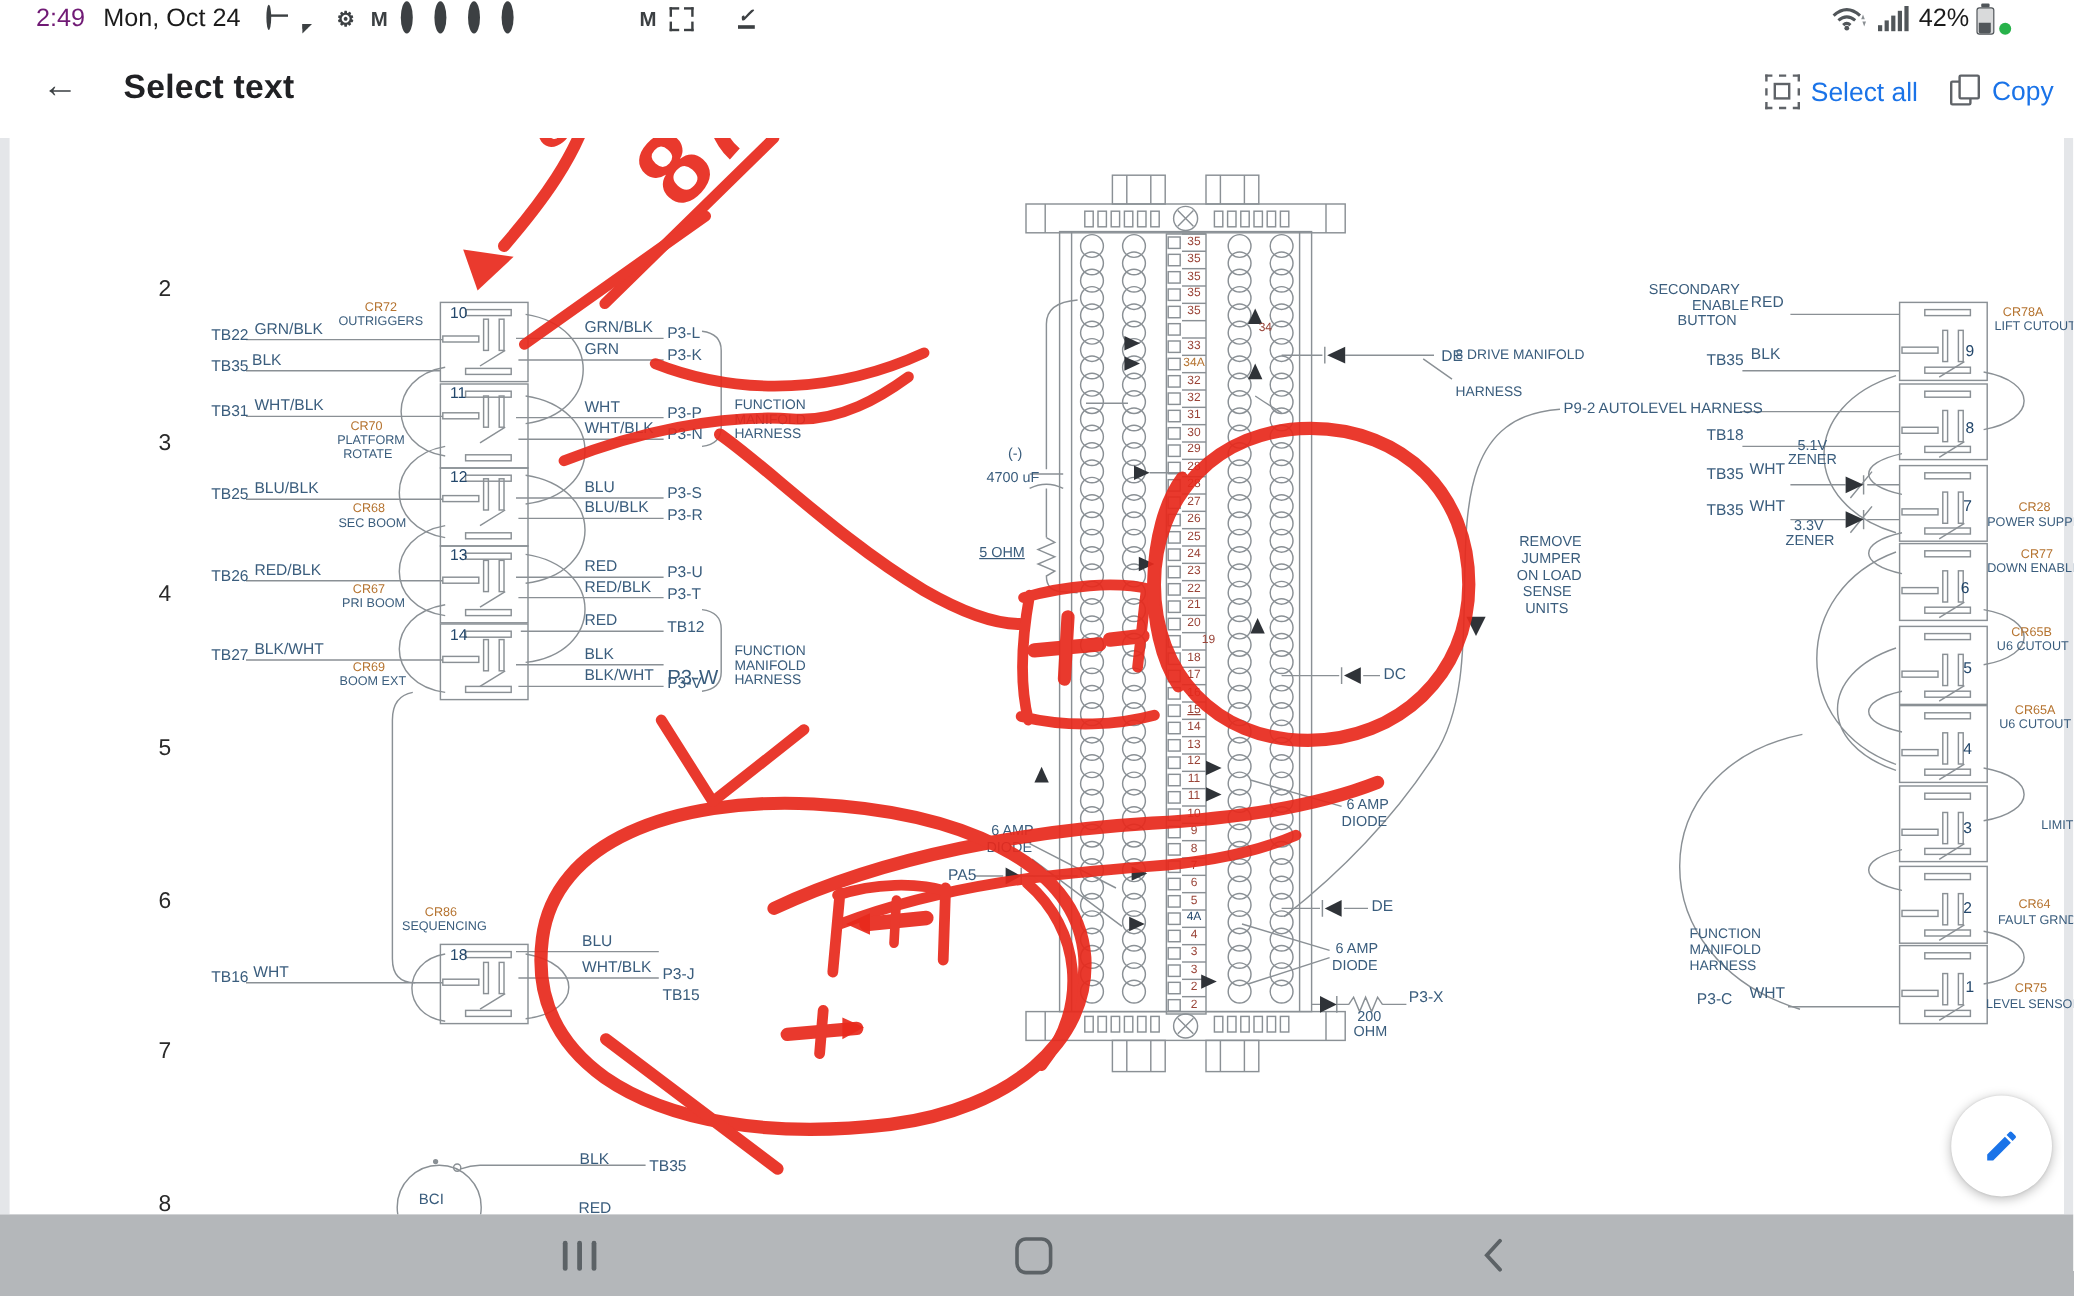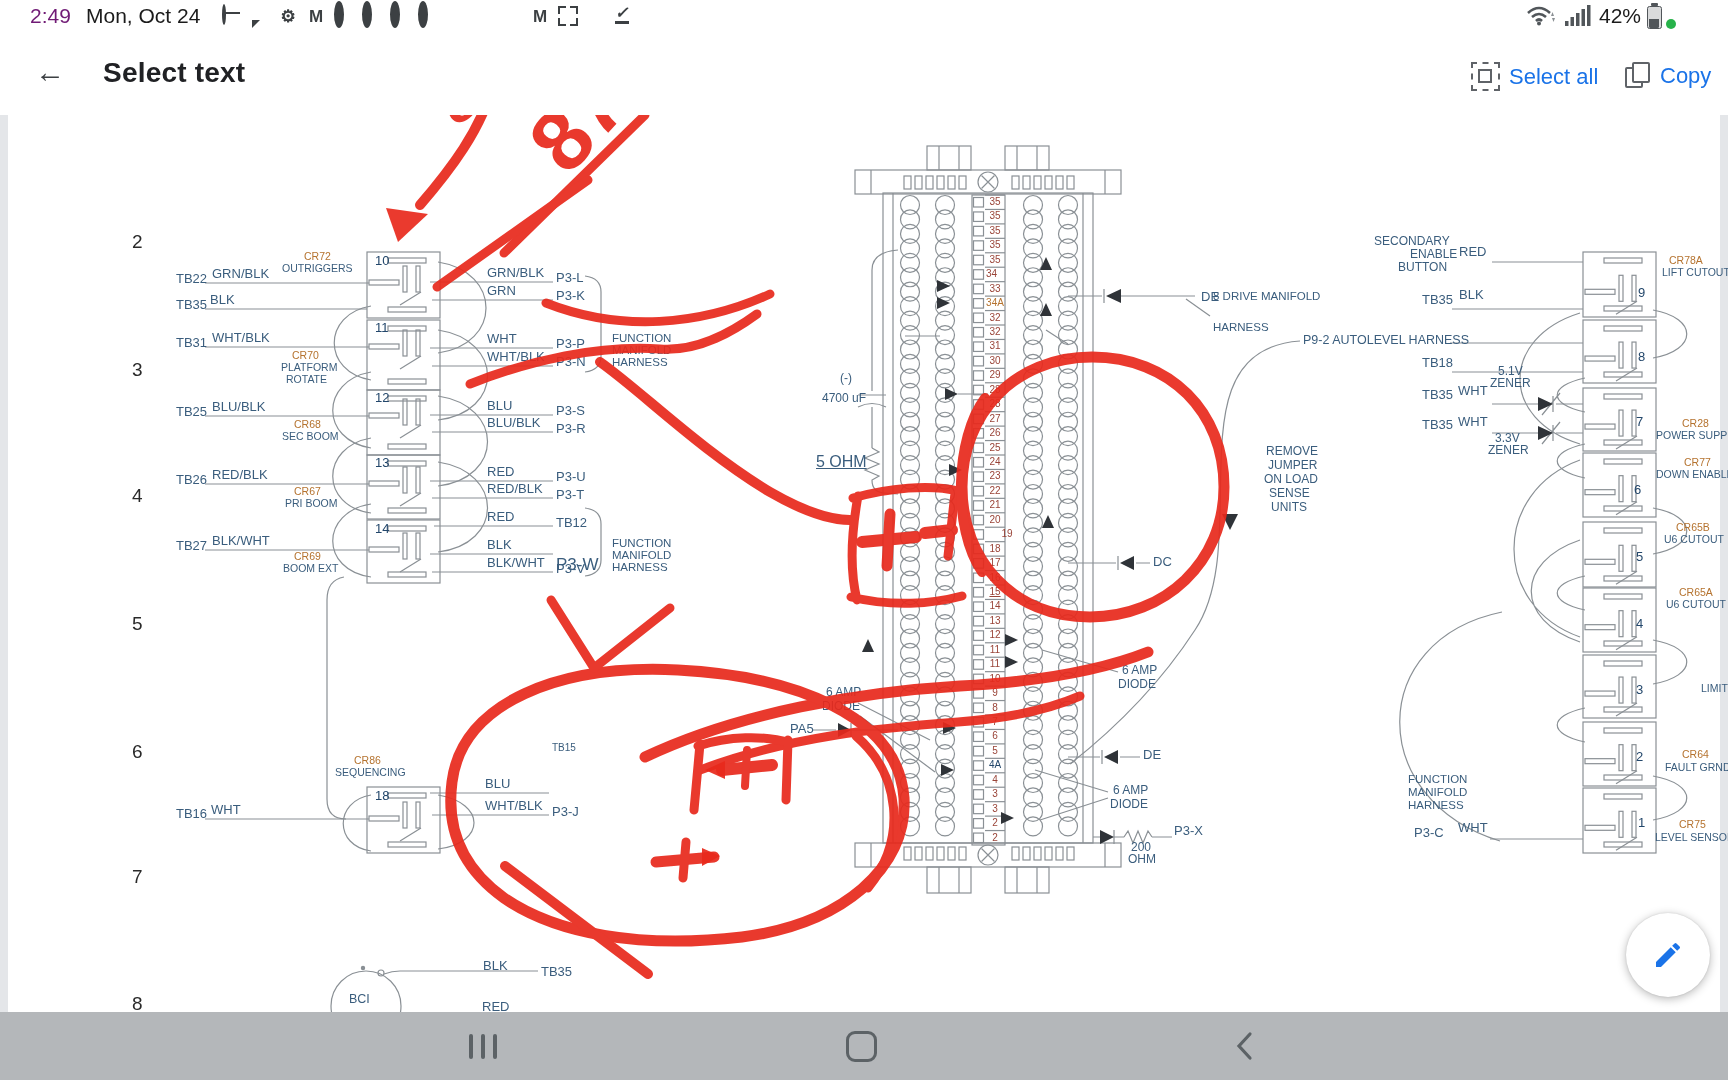--- a/index.html
+++ b/index.html
@@ -710,36 +710,36 @@
         <span class="lbl c-b" style="left: 556px; top: 470px; font-size: 13px;">P3-U</span>
         <span class="lbl c-b" style="left: 487px; top: 482px; font-size: 13px;">RED/BLK</span>
         <span class="lbl c-b" style="left: 556px; top: 488px; font-size: 13px;">P3-T</span>
         <span class="lbl c-b" style="left: 487px; top: 510px; font-size: 13px;">RED</span>
         <span class="lbl c-b" style="left: 556px; top: 516px; font-size: 13px;">TB12</span>
         <span class="lbl c-b" style="left: 487px; top: 538px; font-size: 13px;">BLK</span>
         <span class="lbl c-b" style="left: 556px; top: 556px; font-size: 17px;">P3-W</span>
         <span class="lbl c-b" style="left: 487px; top: 556px; font-size: 13px;">BLK/WHT</span>
         <span class="lbl c-b" style="left: 556px; top: 562px; font-size: 13px;">P3-V</span>
         <span class="lbl c-b" style="left: 485px; top: 777px; font-size: 13px;">BLU</span>
-        <span class="lbl c-b" style="left: 552px; top: 743px; font-size: 10px;">TB15</span>
+        <span class="lbl c-b" style="left: 552px; top: 822px; font-size: 13px;">TB15</span>
         <span class="lbl c-b" style="left: 485px; top: 799px; font-size: 13px;">WHT/BLK</span>
         <span class="lbl c-b" style="left: 552px; top: 805px; font-size: 13px;">P3-J</span>
         <span class="lbl c-b" style="left: 612px; top: 333px; font-size: 11.5px;">FUNCTION</span>
         <span class="lbl c-b" style="left: 612px; top: 345px; font-size: 11.5px;">MANIFOLD</span>
         <span class="lbl c-b" style="left: 612px; top: 357px; font-size: 11.5px;">HARNESS</span>
         <span class="lbl c-b" style="left: 612px; top: 538px; font-size: 11.5px;">FUNCTION</span>
         <span class="lbl c-b" style="left: 612px; top: 550px; font-size: 11.5px;">MANIFOLD</span>
         <span class="lbl c-b" style="left: 612px; top: 562px; font-size: 11.5px;">HARNESS</span>
         <span class="lbl c-b" style="left: 349px; top: 993px; font-size: 12.5px;">BCI</span>
         <span class="lbl c-b" style="left: 483px; top: 959px; font-size: 13px;">BLK</span>
         <span class="lbl c-b" style="left: 541px; top: 965px; font-size: 13px;">TB35</span>
         <span class="lbl c-b" style="left: 482px; top: 1000px; font-size: 13px;">RED</span>
         <span class="lbl c-b" style="left: 840px; top: 372px; font-size: 12px;">(-)</span>
         <span class="lbl c-b" style="left: 822px; top: 392px; font-size: 12px;">4700 uF</span>
-        <span class="lbl c-b" style="left: 816px; top: 454px; font-size: 16px; text-decoration: underline;">5 OHM</span>
+        <span class="lbl c-b" style="left: 816px; top: 454px; font-size: 12px; text-decoration: underline;">5 OHM</span>
         <span class="lbl c-b" style="left: 826px; top: 686px; font-size: 12px;">6 AMP</span>
         <span class="lbl c-b" style="left: 822px; top: 700px; font-size: 12px;">DIODE</span>
         <span class="lbl c-b" style="left: 790px; top: 722px; font-size: 13px;">PA5</span>
         <span class="lbl c-b" style="left: 1201px; top: 290px; font-size: 13px;">DE</span>
         <span class="lbl c-b" style="left: 1213px; top: 291px; font-size: 11.5px;">8 DRIVE MANIFOLD</span>
         <span class="lbl c-b" style="left: 1213px; top: 322px; font-size: 11.5px;">HARNESS</span>
         <span class="lbl c-b" style="left: 1303px; top: 334px; font-size: 12.5px;">P9-2 AUTOLEVEL HARNESS</span>
         <span class="lbl c-b" style="left: 1266px; top: 445px; font-size: 12px;">REMOVE</span>
         <span class="lbl c-b" style="left: 1268px; top: 459px; font-size: 12px;">JUMPER</span>
         <span class="lbl c-b" style="left: 1264px; top: 473px; font-size: 12px;">ON LOAD</span>
@@ -796,21 +796,21 @@
         <span class="lbl c-b" style="left: 1408px; top: 774px; font-size: 11.5px;">FUNCTION</span>
         <span class="lbl c-b" style="left: 1408px; top: 787px; font-size: 11.5px;">MANIFOLD</span>
         <span class="lbl c-b" style="left: 1408px; top: 800px; font-size: 11.5px;">HARNESS</span>
         <span class="lbl c-b" style="left: 1414px; top: 826px; font-size: 13px;">P3-C</span>
         <span class="lbl c-b" style="left: 1458px; top: 821px; font-size: 13px;">WHT</span>
         <span class="lbl c-m" style="left: 985px; top: 197px; width: 20px; text-align: center; font-size: 10px;">35</span>
         <span class="lbl c-m" style="left: 985px; top: 211.444px; width: 20px; text-align: center; font-size: 10px;">35</span>
         <span class="lbl c-m" style="left: 985px; top: 225.889px; width: 20px; text-align: center; font-size: 10px;">35</span>
         <span class="lbl c-m" style="left: 985px; top: 240.333px; width: 20px; text-align: center; font-size: 10px;">35</span>
         <span class="lbl c-m" style="left: 985px; top: 254.778px; width: 20px; text-align: center; font-size: 10px;">35</span>
-        <span class="lbl c-m" style="left: 986px; top: 269.222px; width: 20px; text-align: left; font-size: 10px;">34</span>
+        <span class="lbl c-m" style="left: 1040px; top: 269.222px; width: 20px; text-align: right; font-size: 10px;">34</span>
         <span class="lbl c-m" style="left: 985px; top: 283.667px; width: 20px; text-align: center; font-size: 10px;">33</span>
         <span class="lbl c-o" style="left: 985px; top: 298.111px; width: 20px; text-align: center; font-size: 10px;">34A</span>
         <span class="lbl c-m" style="left: 985px; top: 312.556px; width: 20px; text-align: center; font-size: 10px;">32</span>
         <span class="lbl c-m" style="left: 985px; top: 327px; width: 20px; text-align: center; font-size: 10px;">32</span>
         <span class="lbl c-m" style="left: 985px; top: 341.444px; width: 20px; text-align: center; font-size: 10px;">31</span>
         <span class="lbl c-m" style="left: 985px; top: 355.889px; width: 20px; text-align: center; font-size: 10px;">30</span>
         <span class="lbl c-m" style="left: 985px; top: 370.333px; width: 20px; text-align: center; font-size: 10px;">29</span>
         <span class="lbl c-m" style="left: 985px; top: 384.778px; width: 20px; text-align: center; font-size: 10px;">28</span>
         <span class="lbl c-m" style="left: 985px; top: 399.222px; width: 20px; text-align: center; font-size: 10px;">28</span>
         <span class="lbl c-m" style="left: 985px; top: 413.667px; width: 20px; text-align: center; font-size: 10px;">27</span>

